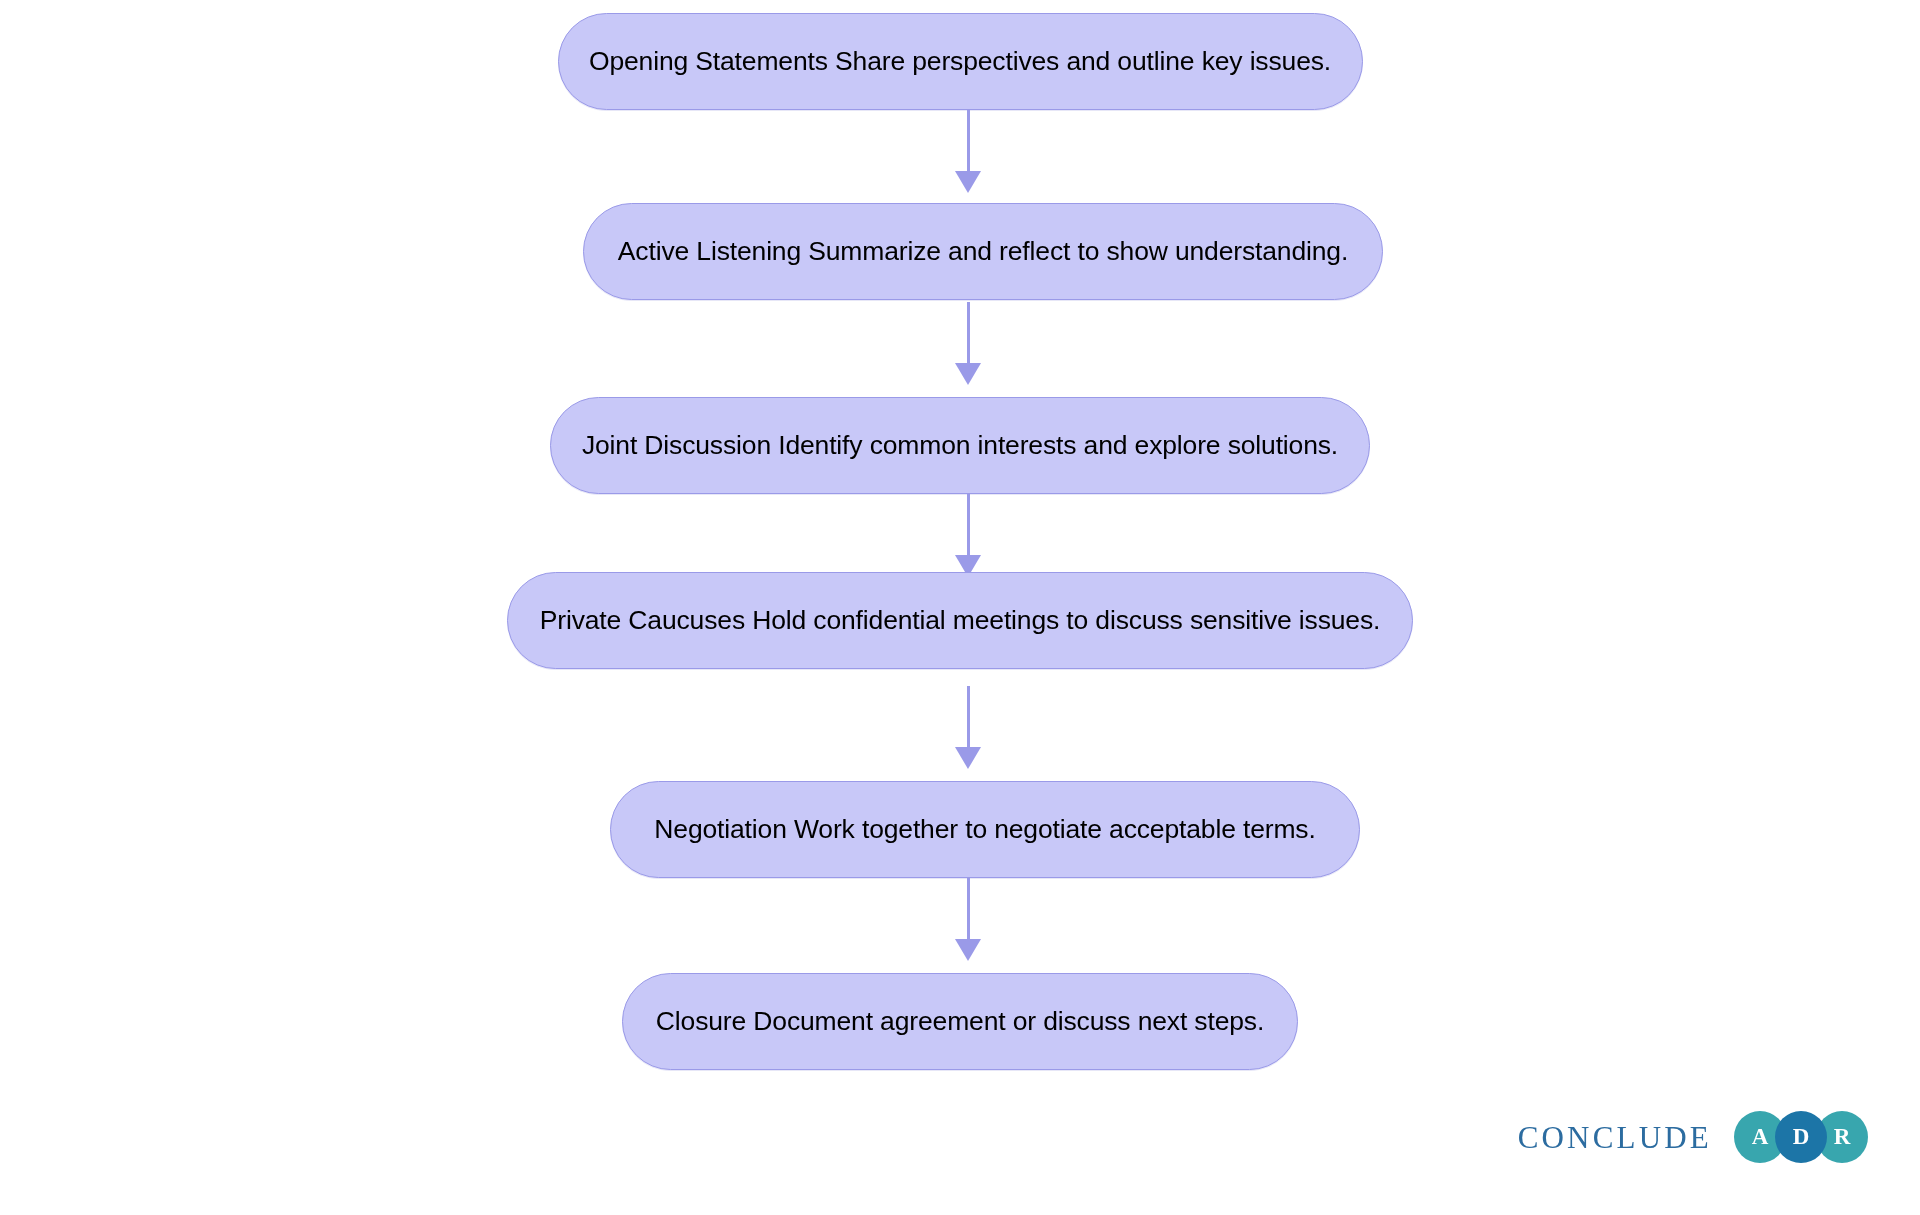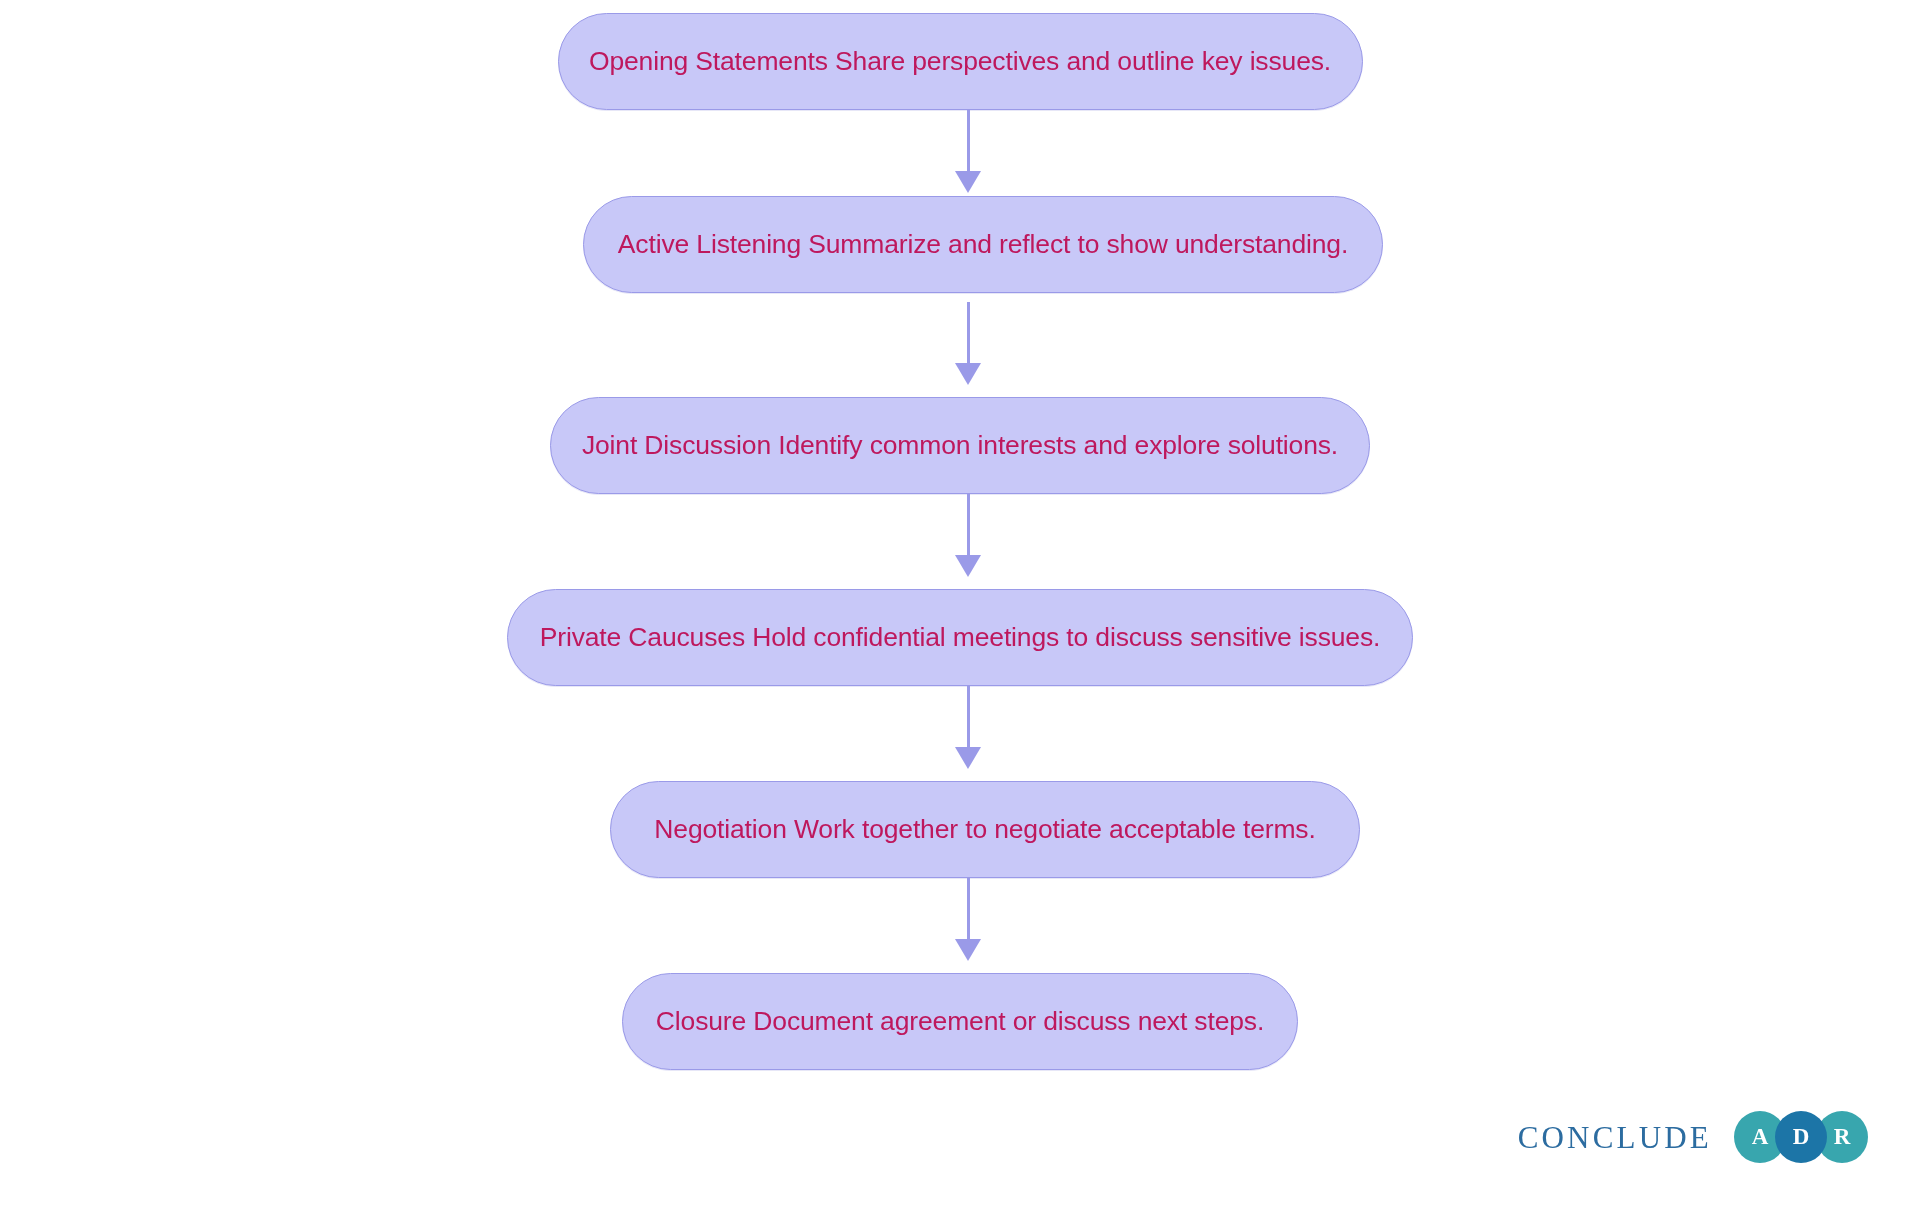--- a/index.html
+++ b/index.html
@@ -45,21 +45,21 @@
     border-radius: 62px;
     height: 97px;
     display: flex;
     align-items: center;
     justify-content: center;
     padding: 0 46px;
     box-shadow: 0 1px 0 rgba(120,120,210,0.18);
   }
 
   .flow-node-label {
-    color: #be185d;
+    color: #000000;
     font-size: 26.5px;
     font-family: "Liberation Sans", sans-serif;
     font-weight: 400;
     letter-spacing: -0.15px;
     white-space: nowrap;
     line-height: 1;
   }
 
   .connector {
     position: absolute;
@@ -132,21 +132,21 @@
       <div class="flow-node" style="width:805px;">
         <span class="flow-node-label">Opening Statements Share perspectives and outline key issues.</span>
       </div>
     </div>
 
     <div class="connector" style="left:955px; top:110px; height:83px;">
       <div class="connector-line"></div>
       <div class="connector-head"></div>
     </div>
 
-    <div class="node-row" style="top:196px;padding-left:46px;">
+    <div class="node-row" style="top:203px;padding-left:46px;">
       <div class="flow-node" style="width:800px;">
         <span class="flow-node-label">Active Listening Summarize and reflect to show understanding.</span>
       </div>
     </div>
 
     <div class="connector" style="left:955px; top:302px; height:83px;">
       <div class="connector-line"></div>
       <div class="connector-head"></div>
     </div>
 
@@ -154,21 +154,21 @@
       <div class="flow-node" style="width:820px;">
         <span class="flow-node-label">Joint Discussion Identify common interests and explore solutions.</span>
       </div>
     </div>
 
     <div class="connector" style="left:955px; top:494px; height:83px;">
       <div class="connector-line"></div>
       <div class="connector-head"></div>
     </div>
 
-    <div class="node-row" style="top:589px;">
+    <div class="node-row" style="top:572px;">
       <div class="flow-node" style="width:906px;">
         <span class="flow-node-label">Private Caucuses Hold confidential meetings to discuss sensitive issues.</span>
       </div>
     </div>
 
     <div class="connector" style="left:955px; top:686px; height:83px;">
       <div class="connector-line"></div>
       <div class="connector-head"></div>
     </div>
 

